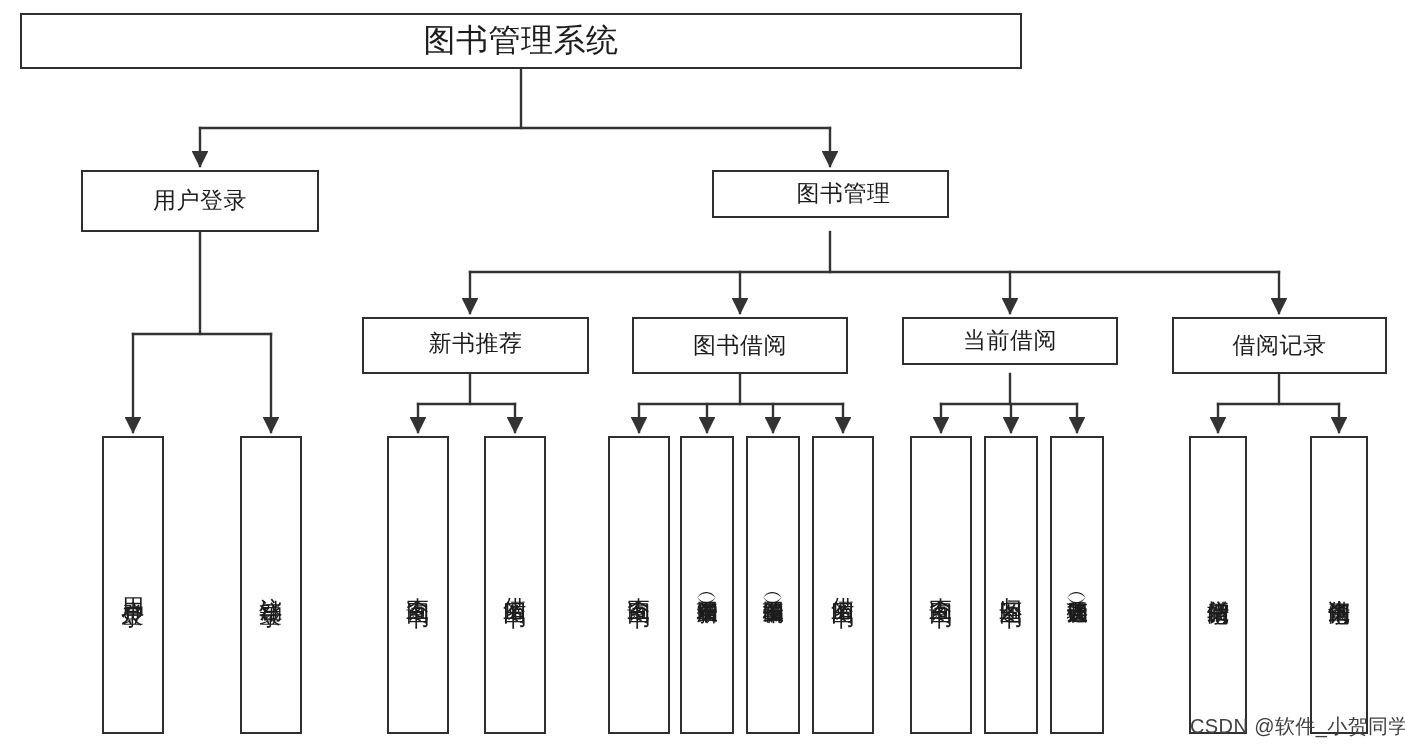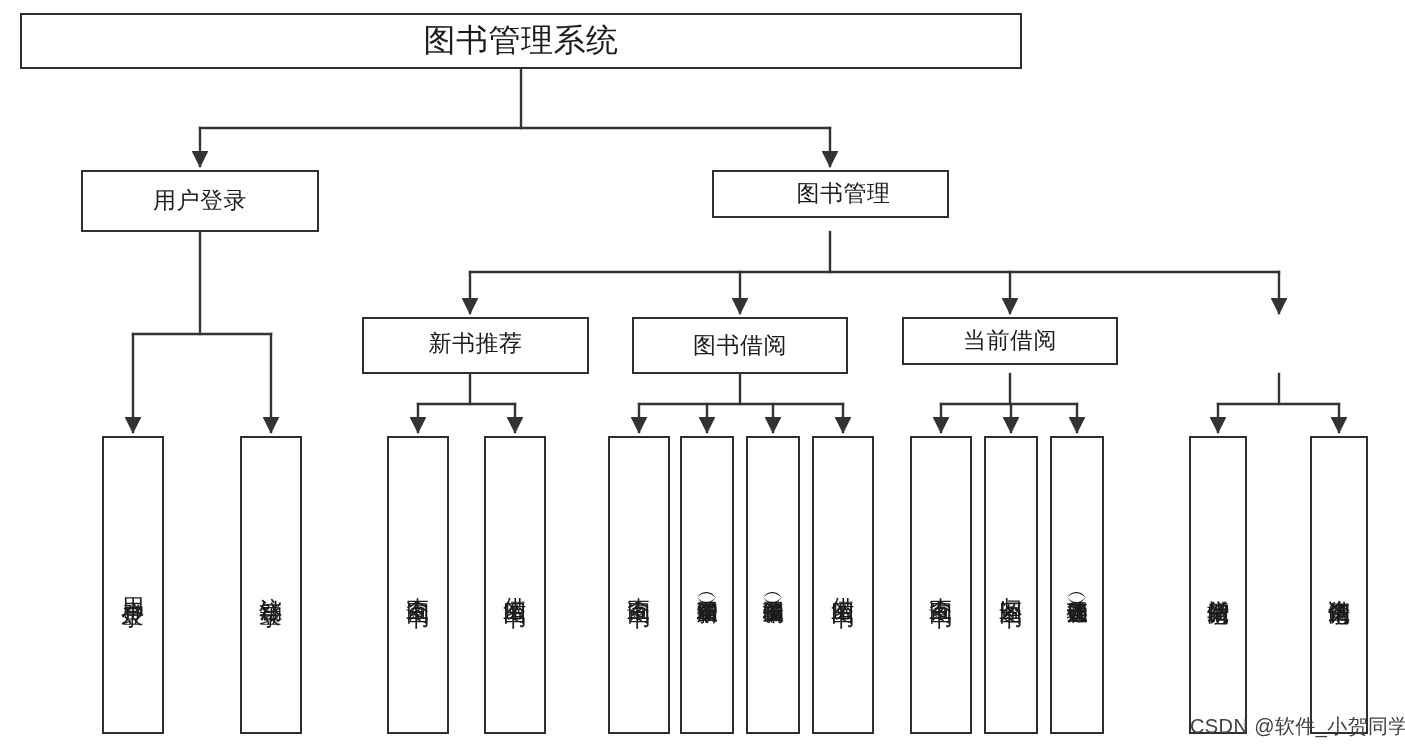--- a/index.html
+++ b/index.html
@@ -149,20 +149,23 @@
   </div>
 
   <div class="node horiz" style="left:632px; top:317px; width:216px; height:57px;">
     <span class="node-label">图书借阅</span>
   </div>
 
   <div class="node horiz" style="left:902px; top:317px; width:216px; height:48px;">
     <span class="node-label">当前借阅</span>
   </div>
 
+  <div class="node horiz" style="left:1172px; top:317px; width:215px; height:57px;">
+    <span class="node-label">借阅记录</span>
+  </div>
 
   <div class="node vert" style="left:102px; top:436px; width:62px; height:298px;">
     <span class="node-label">用户登录</span>
   </div>
 
   <div class="node vert" style="left:240px; top:436px; width:62px; height:298px;">
     <span class="node-label">注销登录</span>
   </div>
 
   <div class="node vert" style="left:387px; top:436px; width:62px; height:298px;">

